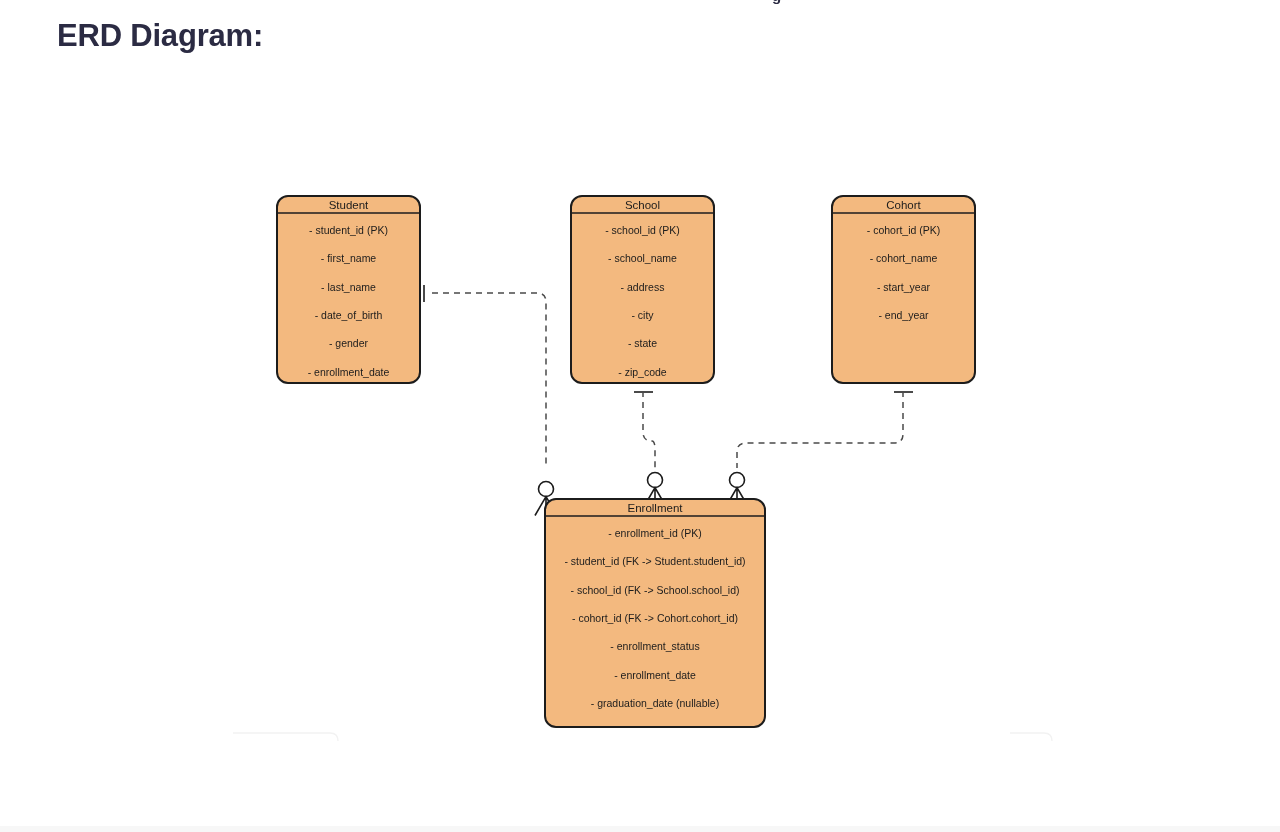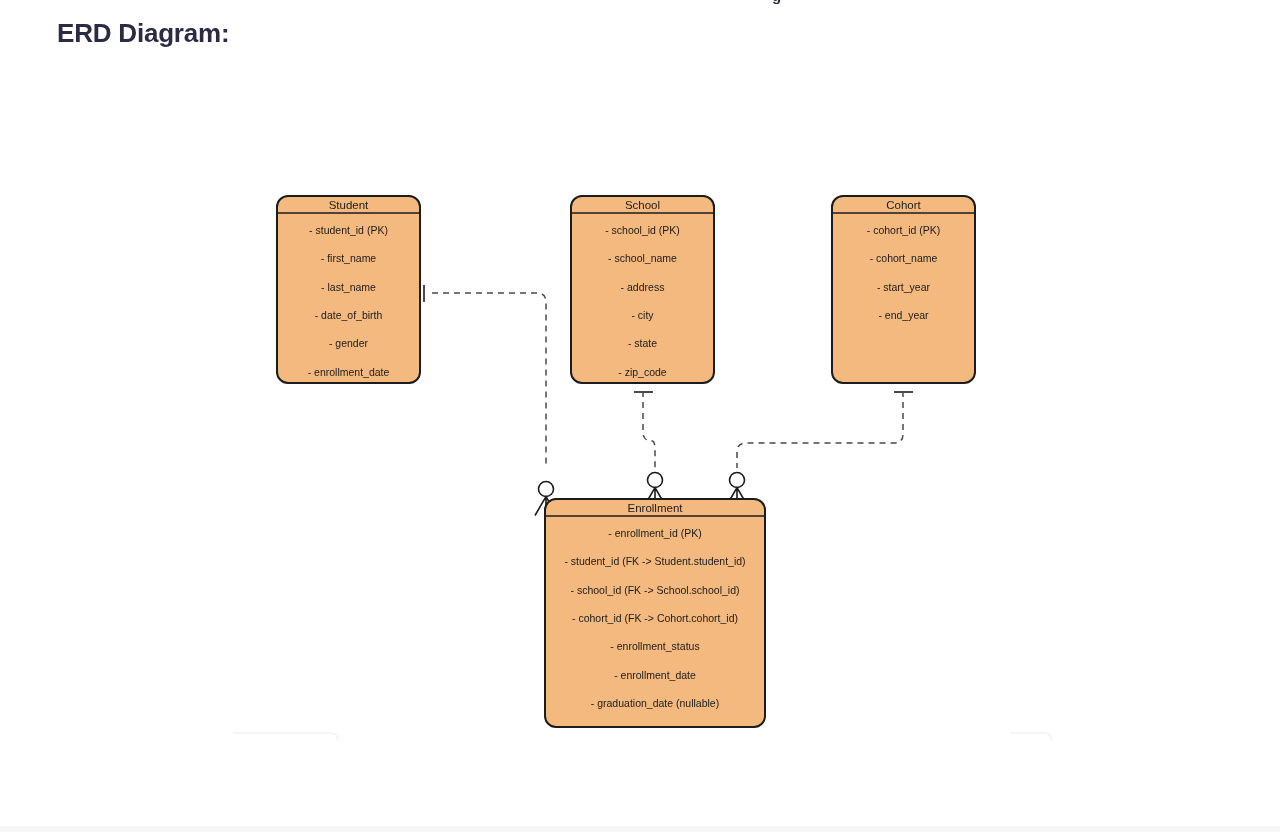--- a/index.html
+++ b/index.html
@@ -11,21 +11,21 @@
     width: 1280px;
     height: 832px;
     position: relative;
     overflow: hidden;
     font-family: "Liberation Sans", sans-serif;
   }
   #page-title {
     position: absolute;
     left: 57px;
     top: 18px;
-    font-size: 26px;
+    font-size: 31px;
     font-weight: bold;
     color: #2b2b43;
     letter-spacing: -0.2px;
     font-family: "Liberation Sans", sans-serif;
   }
   #top-crop-fragment {
     position: absolute;
     left: 772px;
     top: -13px;
     font-size: 15px;

